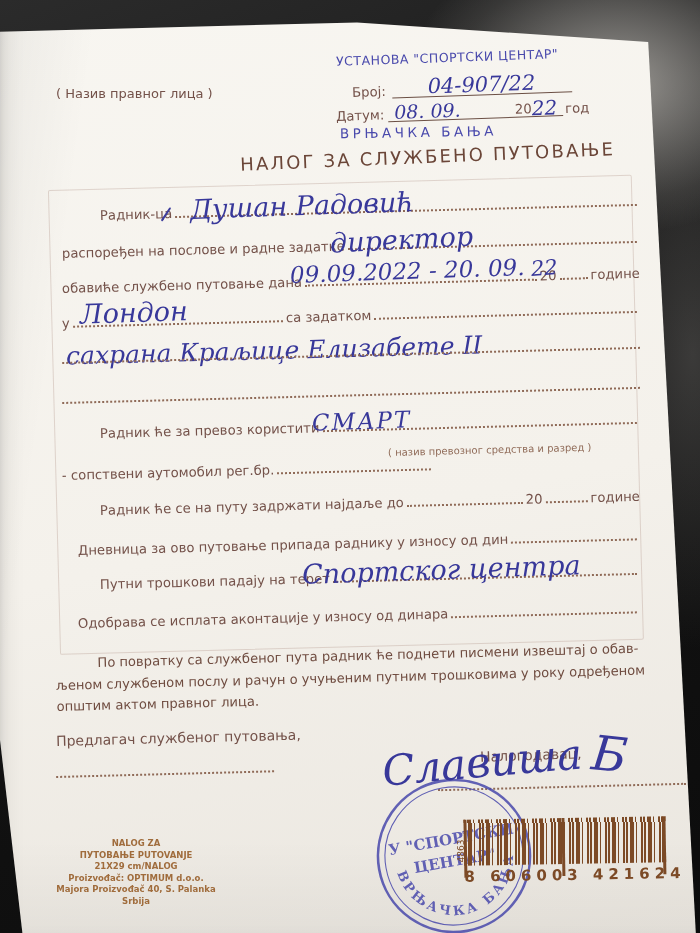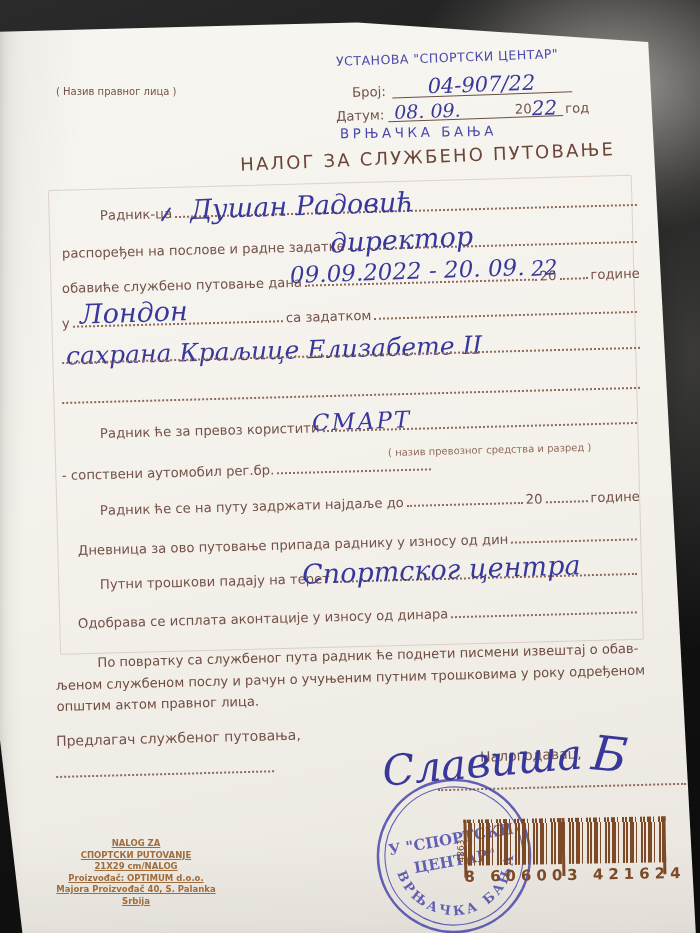--- a/index.html
+++ b/index.html
@@ -17,21 +17,21 @@
     clip-path: polygon(0 3.4%, 51% 2.4%, 92.6% 4.5%, 99.4% 100%, 3.2% 100%, 0 79.3%);
     background: linear-gradient(168deg,#f8f6f1 0%, #f4f1eb 55%, #eae6df 100%);
     box-shadow: inset 0 12px 16px -10px rgba(0,0,0,.4), inset 16px 0 30px -22px rgba(0,0,0,.2);
   }
   .paper-shade { position:absolute; inset:0;
     background: linear-gradient(98deg, rgba(0,0,0,.05), transparent 12%),
                 linear-gradient(0deg, rgba(0,0,0,.04), transparent 10%);
     pointer-events:none; }
   .abs { position:absolute; }
   .tilt { transform: rotate(-1.5deg); transform-origin:left center; }
-  .printed { color:#74524a; font-size:10px; }
+  .printed { color:#74524a; font-size:13px; }
   .row { display:flex; align-items:flex-end; color:#74524a; font-size:13.2px; }
   .dots { flex:1; border-bottom:2px dotted #8f6a57; margin:0 3px 3px 3px; height:12px; }
   .dots-fixed { border-bottom:2px dotted #8f6a57; margin:0 3px 3px 3px; height:12px; }
   .dotline { border-bottom:2px dotted #8f6a57; }
   .ink { font-family:"DejaVu Serif", serif; font-style:italic; color:#38389a; }
   .stamp-blue { color:#4949ac; }
   .title { color:#6b4638; font-size:18px; letter-spacing:2.2px; white-space:nowrap; }
   .hint { color:#8f6a57; font-size:10px; }
   .para-line { white-space:nowrap; color:#6f4c40; font-size:13.1px; line-height:21.5px; }
   .frame { border:1px solid rgba(185,158,148,.38); border-radius:2px; }
@@ -40,21 +40,21 @@
   .ink-slash { position:absolute; width:16px; height:2px; background:#3c3c9c; right:-2px; top:7px;
                transform:rotate(-55deg); border-radius:2px; }
   .barcode-bars { position:relative; height:46px;
     background-image: repeating-linear-gradient(90deg,
       #7c4a26 0px,#7c4a26 2px, transparent 2px, transparent 4px,
       #7c4a26 4px,#7c4a26 8px, transparent 8px, transparent 10px,
       #7c4a26 10px,#7c4a26 11px, transparent 11px, transparent 15px,
       #7c4a26 15px,#7c4a26 17px, transparent 17px, transparent 18px); }
   .guard { position:absolute; top:0; width:3px; height:58px; background:#7c4a26; }
   .barcode-digits { color:#7c4a26; font-size:15px; letter-spacing:5px; margin-top:2px; white-space:nowrap; font-weight:bold; }
-  .print-block { text-align:center; color:#a06c3c; font-size:8.5px; line-height:11.5px; font-weight:bold;text-decoration:underline; }
+  .print-block { text-align:center; color:#a06c3c; font-size:8.5px; line-height:11.5px; font-weight:bold; }
   .nowrap { white-space:nowrap; }
 </style>
 </head>
 <body>
 
 <div class="paper">
   <div class="paper-shade"></div>
 
   <div class="abs stamp-blue nowrap" style="left:336px; top:50px; font-size:12.5px; letter-spacing:.5px; transform:rotate(-2deg);">УСТАНОВА "СПОРТСКИ ЦЕНТАР"</div>
 
@@ -184,19 +184,19 @@
       <span class="guard" style="left:0;"></span>
       <span class="guard" style="left:98px;"></span>
       <span class="guard" style="right:0;"></span>
     </div>
     <div class="barcode-digits">8 606003 421624</div>
   </div>
   <div class="abs" style="left:450px; top:846px; font-size:9px; color:#7c4a26; transform:rotate(-90deg); z-index:3;">4863</div>
 
   <div class="abs print-block" style="left:52px; top:838px; width:168px;">
     <div>NALOG ZA</div>
-    <div>СПОРТСКИ PUTOVANJE</div>
+    <div>ПУТОВАЊЕ PUTOVANJE</div>
     <div>21X29 cm/NALOG</div>
     <div>Proizvođač: OPTIMUM d.o.o.</div>
     <div>Majora Proizvođač 40, S. Palanka</div>
     <div>Srbija</div>
   </div>
 </div>
 
 </body></html>

